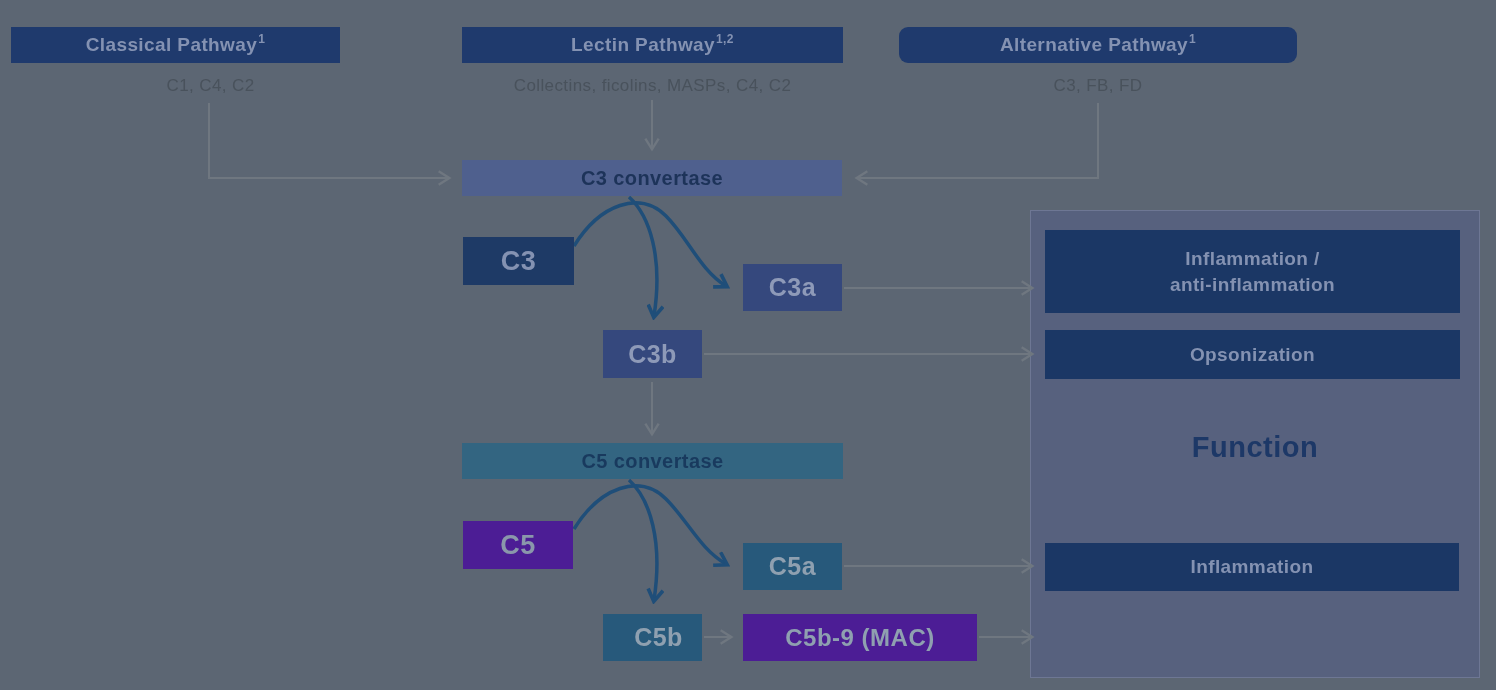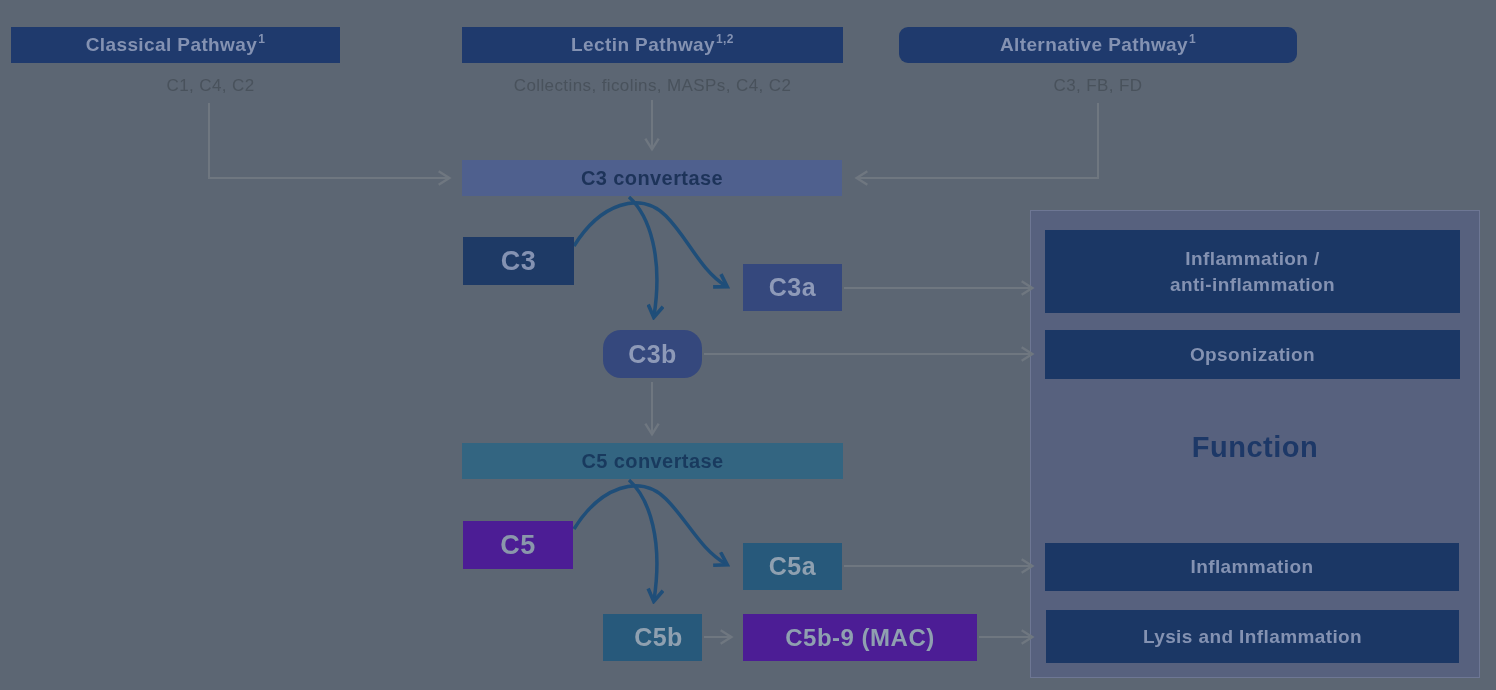--- a/index.html
+++ b/index.html
@@ -86,28 +86,27 @@
     <span><span>Alternative Pathway</span><sup>1</sup></span>
   </div>
 
   <div class="abs sub center" style="left:11px;top:74px;width:399px;height:24px;">C1, C4, C2</div>
   <div class="abs sub center" style="left:462px;top:74px;width:381px;height:24px;">Collectins, ficolins, MASPs, C4, C2</div>
   <div class="abs sub center" style="left:899px;top:74px;width:398px;height:24px;">C3, FB, FD</div>
 
   <div class="abs conv c3 center" style="left:462px;top:160px;width:380px;height:36px;">C3 convertase</div>
   <div class="abs node n-c3 center" style="left:463px;top:237px;width:111px;height:48px;">C3</div>
   <div class="abs node n-split3 center" style="left:743px;top:264px;width:99px;height:47px;">C3a</div>
-  <div class="abs node n-split3 center" style="left:603px;top:330px;width:99px;height:48px;border-radius:18px;">C3b</div>
+  <div class="abs node n-split3 center" style="left:603px;top:330px;width:99px;height:48px;">C3b</div>
 
   <div class="abs conv c5 center" style="left:462px;top:443px;width:381px;height:36px;">C5 convertase</div>
   <div class="abs node n-c5 center" style="left:463px;top:521px;width:110px;height:48px;">C5</div>
   <div class="abs node n-split5 center" style="left:743px;top:543px;width:99px;height:47px;">C5a</div>
   <div class="abs node n-split5 center" style="left:603px;top:614px;width:99px;height:47px;padding-left:12px;">C5b</div>
   <div class="abs node n-mac center" style="left:743px;top:614px;width:234px;height:47px;">C5b-9 (MAC)</div>
 
   <div class="abs fnbox center" style="left:1045px;top:230px;width:415px;height:83px;">Inflammation /
 anti-inflammation</div>
   <div class="abs fnbox center" style="left:1045px;top:330px;width:415px;height:49px;">Opsonization</div>
   <div class="abs fn-title center" style="left:1030px;top:425px;width:450px;height:44px;">Function</div>
   <div class="abs fnbox center" style="left:1045px;top:543px;width:414px;height:48px;">Inflammation</div>
-  <div class="abs fnbox center" style="left:1046px;top:610px;width:413px;height:53px;">Lysis and Inflammation</div>
 
 </div>
 
 </body></html>

